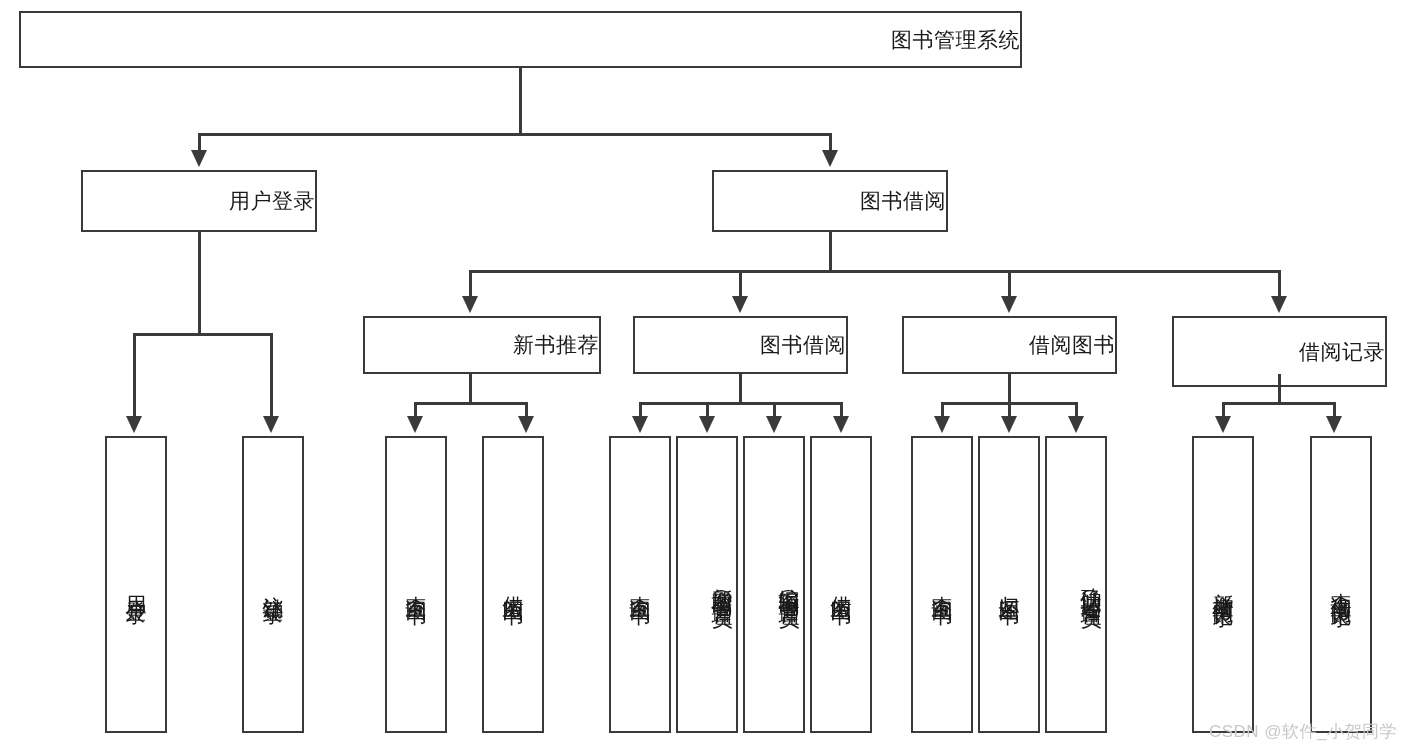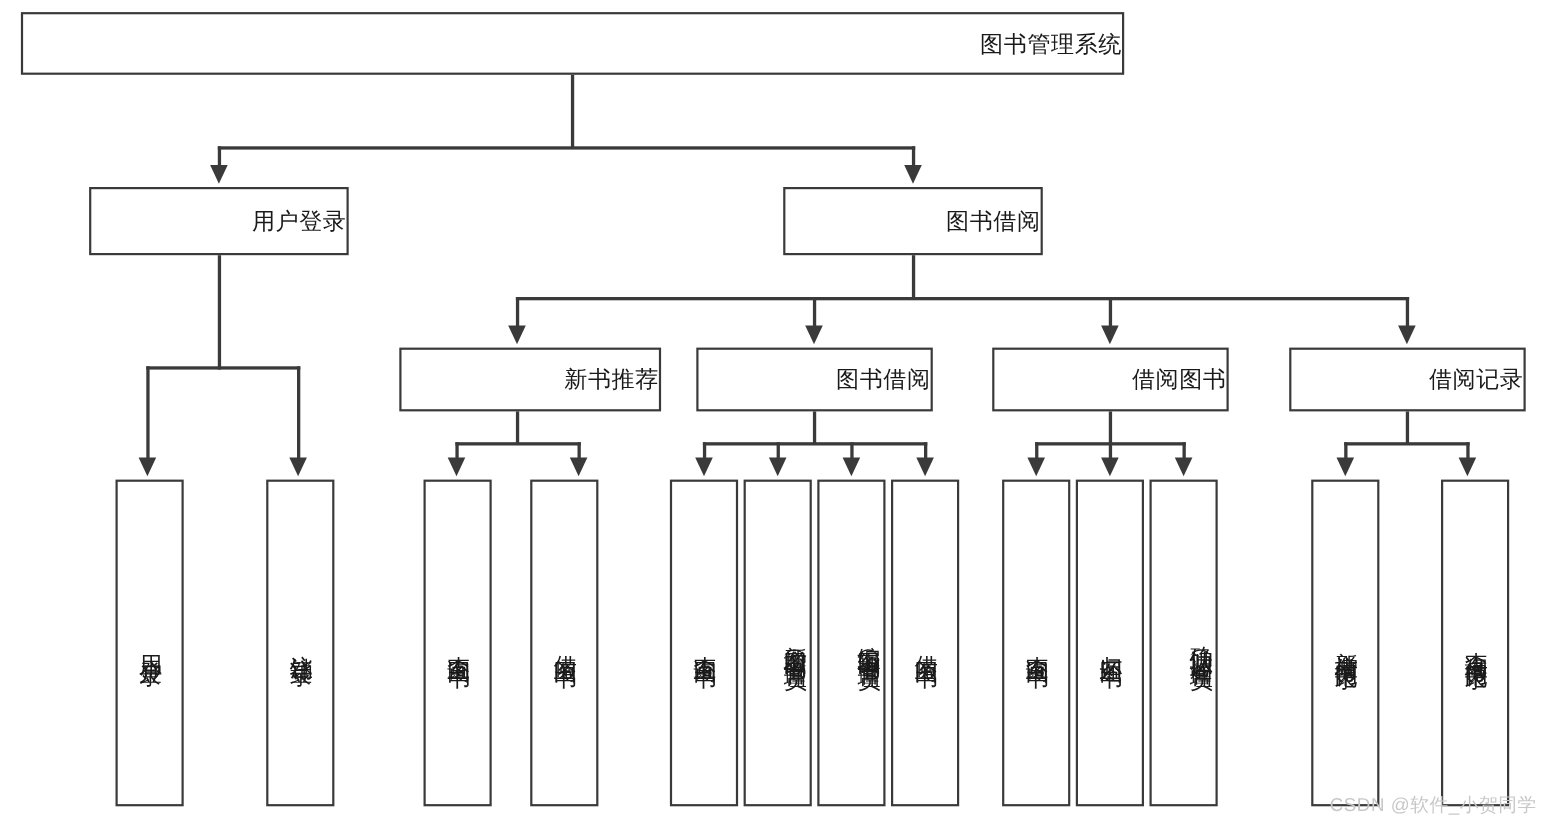--- a/index.html
+++ b/index.html
@@ -116,21 +116,21 @@
 
   <div class="node horiz" style="left:363px; top:316px; width:238px; height:58px;">
     <span>新书推荐</span>
   </div>
   <div class="node horiz" style="left:633px; top:316px; width:215px; height:58px;">
     <span>图书借阅</span>
   </div>
   <div class="node horiz" style="left:902px; top:316px; width:215px; height:58px;">
     <span>借阅图书</span>
   </div>
-  <div class="node horiz" style="left:1172px; top:316px; width:215px; height:58px;">
+  <div class="node horiz" style="left:1172px; top:316px; width:215px; height:71px;">
     <span>借阅记录</span>
   </div>
 
   <div class="conn v" style="left:469px; top:374px; width:3px; height:30px;"></div>
   <div class="conn h" style="left:414px; top:402px; width:114px; height:3px;"></div>
   <div class="conn v" style="left:414px; top:402px; width:3px; height:16px;"></div>
   <div class="arrow" style="left:407px; top:416px;"></div>
   <div class="conn v" style="left:525px; top:402px; width:3px; height:16px;"></div>
   <div class="arrow" style="left:518px; top:416px;"></div>
 

